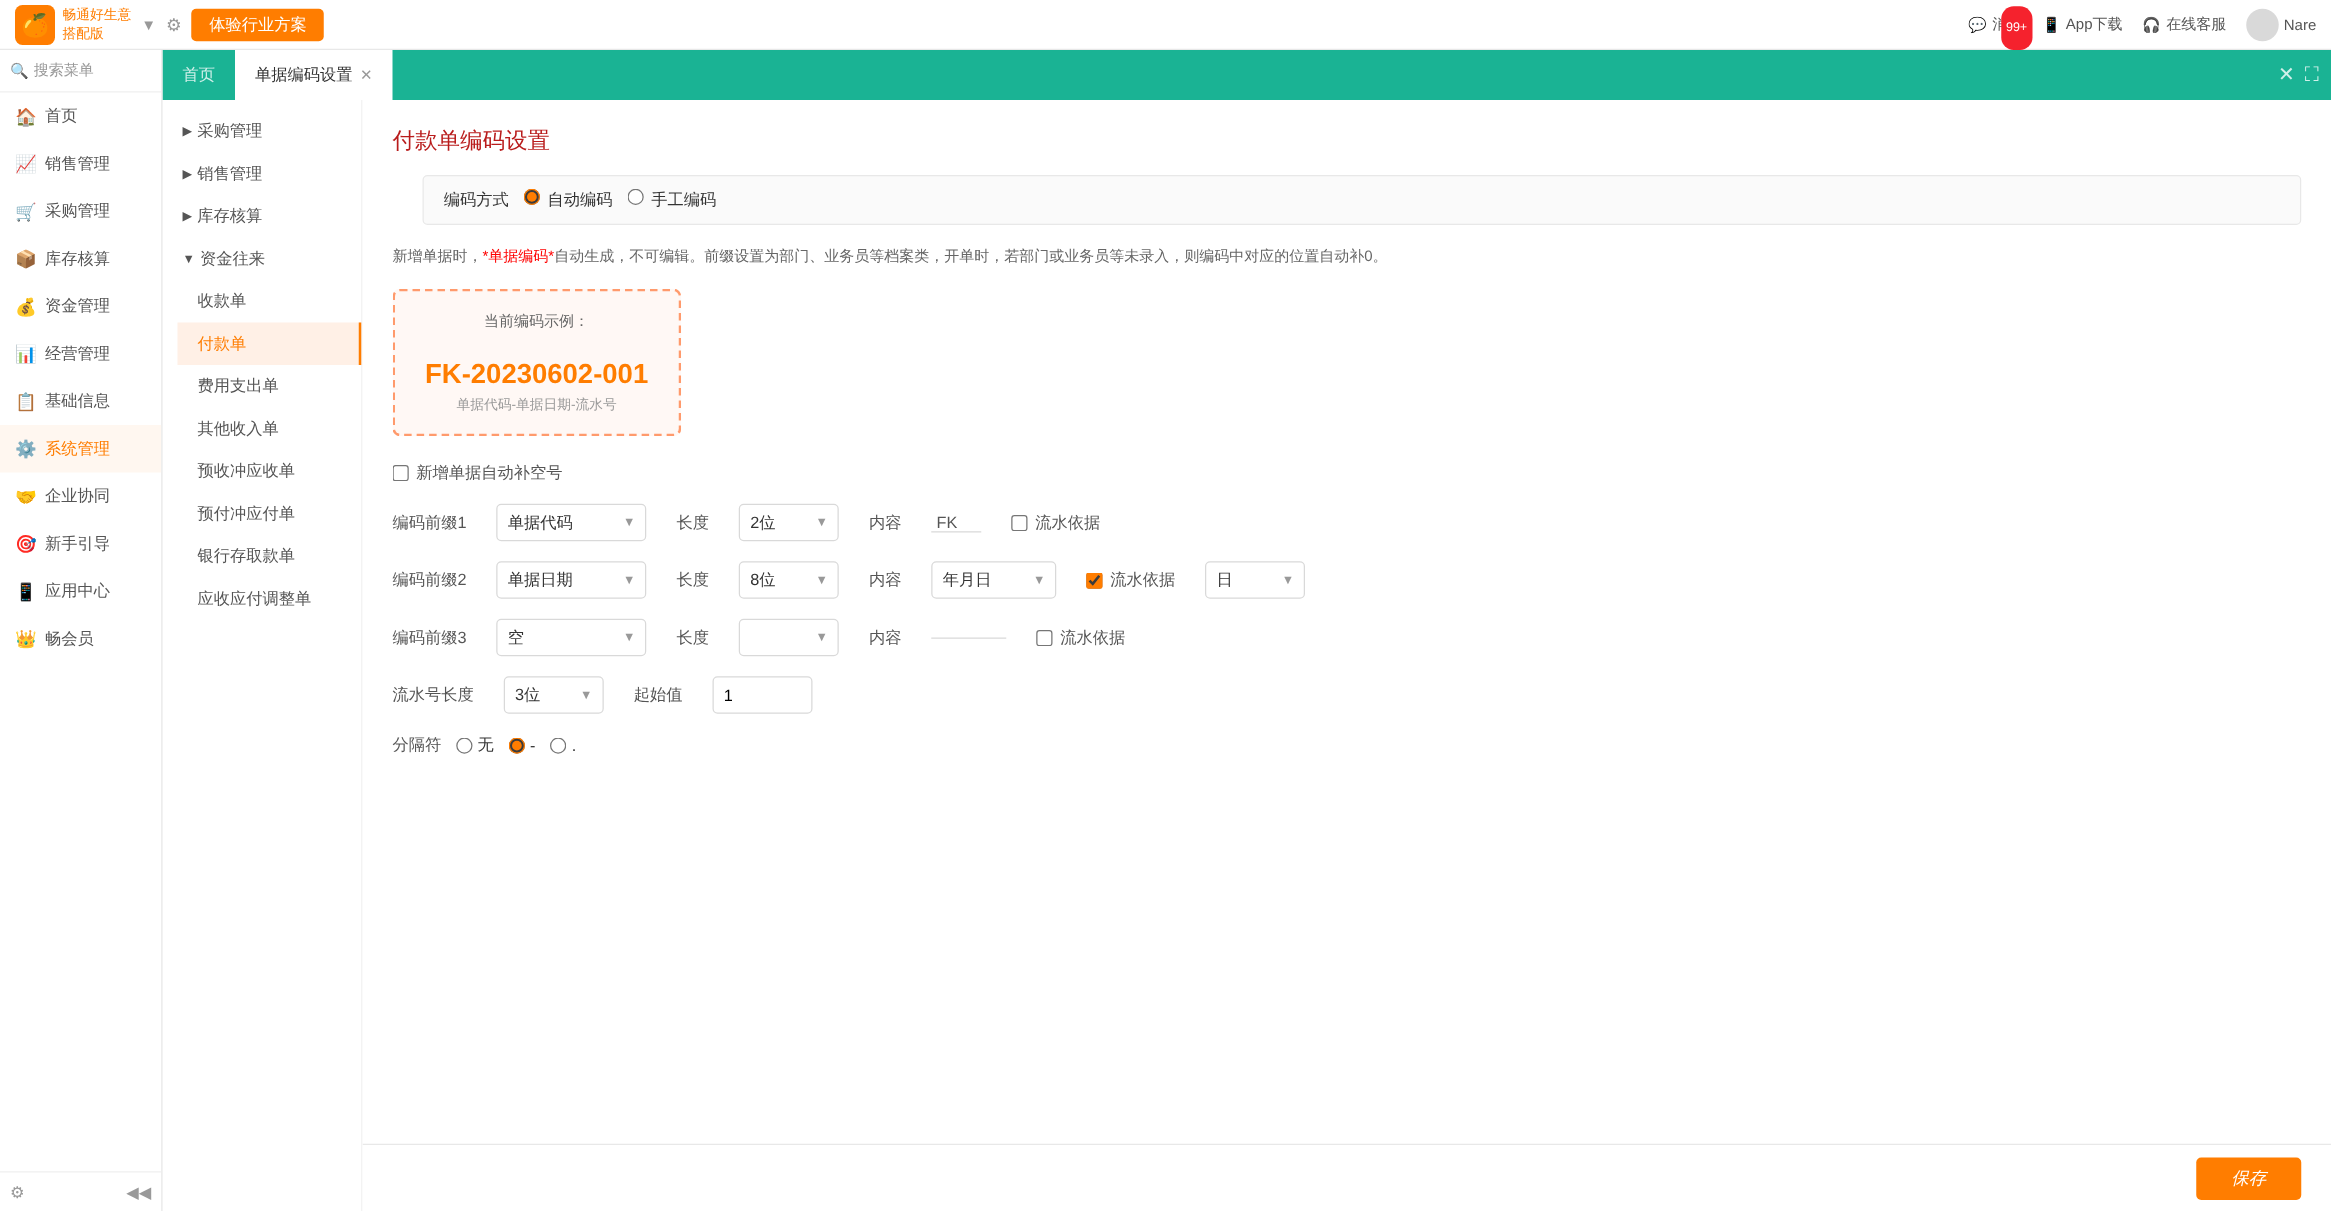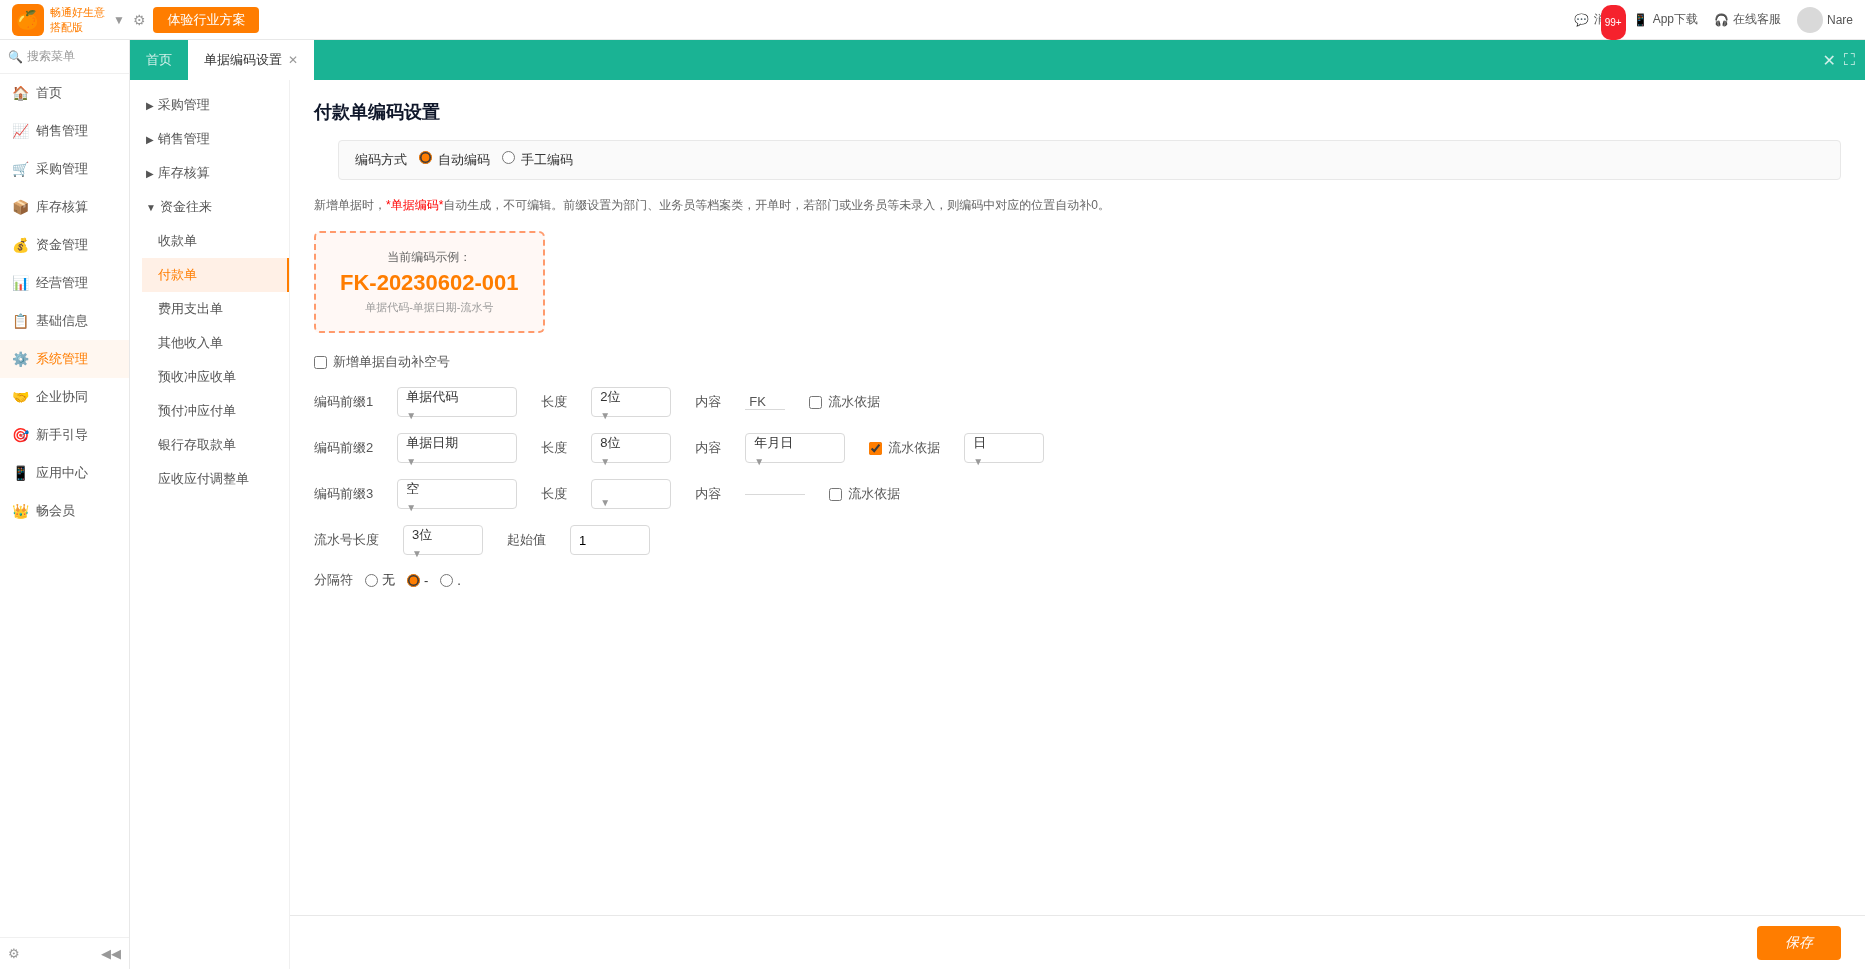--- a/index.html
+++ b/index.html
@@ -45,38 +45,38 @@
     .sub-nav-item.active { background: #fff0e6; color: #ff7d00; border-right: 2px solid #ff7d00; }
     .sub-nav-group { font-size: 13px; color: #555; cursor: pointer; }
     .sub-nav-group-header { padding: 8px 16px; display: flex; align-items: center; gap: 4px; }
     .sub-nav-children { padding-left: 12px; }
 
     
     .page-with-subnav { display: flex; flex: 1; overflow: hidden; }
 
     
     .form-content { flex: 1; padding: 20px 24px; overflow-y: auto; }
-    .page-title { font-size: 18px; font-weight: 700; color: #0f172a; margin-bottom: 16px; }
+    .page-title { font-size: 18px; font-weight: 400; color: #b91c1c; margin-bottom: 16px; }
     .coding-method { display: flex; align-items: center; gap: 12px; background: #fafafa; border: 1px solid #e8e8e8; padding: 10px 16px; border-radius: 4px; margin-bottom: 16px; margin-left: 24px; }
     .coding-method label { display: flex; align-items: flex-start; gap: 6px; cursor: pointer; font-size: 13px; }
     .notice-text { font-size: 12px; color: #666; margin-bottom: 16px; line-height: 1.6; }
     .notice-text span { color: #f00; }
 
     
     .code-preview { border: 2px dashed #ff9a6c; background: #fff8f5; border-radius: 6px; padding: 16px 24px; display: inline-block; margin-bottom: 20px; text-align: center; }
-    .code-preview .example-label { font-size: 12px; color: #666; margin-bottom: 4px; }
+    .code-preview .example-label { font-size: 12px; color: #666; margin-bottom: 20px; }
     .code-preview .code-value { font-size: 22px; font-weight: 600; color: #ff7d00; }
     .code-preview .code-desc { font-size: 11px; color: #999; margin-top: 4px; }
 
     
     .auto-fill-row { display: flex; align-items: center; gap: 6px; margin-bottom: 16px; font-size: 13px; color: #555; }
 
     
     .form-row { display: flex; align-items: center; gap: 24px; margin-bottom: 16px; flex-wrap: wrap; }
-    .form-select { height: 30px; border: 1px solid #d9d9d9; border-radius: 4px; padding: 0 8px; font-size: 13px; display: flex; align-items: flex-start; justify-content: space-between; cursor: pointer; background: white; gap: 4px; flex-direction: column; }
+    .form-select { height: 30px; border: 1px solid #d9d9d9; border-radius: 4px; padding: 0 8px; font-size: 13px; display: flex; align-items: center; justify-content: space-between; cursor: pointer; background: white; gap: 4px; }
     .form-select-sm { min-width: 80px; }
     .form-select-md { min-width: 100px; }
     .form-select-lg { min-width: 120px; }
     .form-input { height: 30px; border: 1px solid #d9d9d9; border-radius: 4px; padding: 0 8px; font-size: 13px; width: 80px; background: #fff; }
     .content-label { font-size: 13px; color: #555; white-space: nowrap; }
     .content-value { font-size: 13px; color: #555; border-bottom: 1px solid #d9d9d9; min-width: 40px; padding: 0 4px; }
 
     .serial-checkbox { display: flex; align-items: center; gap: 6px; font-size: 13px; color: #555; }
 
     

